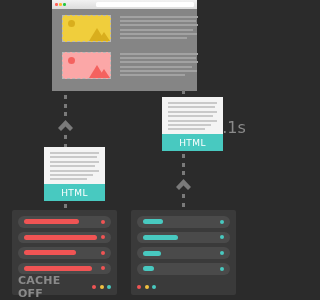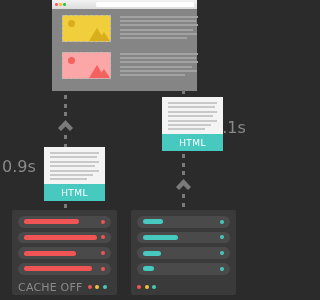--- a/index.html
+++ b/index.html
@@ -83,21 +83,21 @@
   .rack{
     height:12px;border-radius:6px;background:#4a4a4a;
     display:flex;align-items:center;padding:0 6px;box-sizing:border-box;
     justify-content:space-between;
   }
   .rbar{height:5px;border-radius:2.5px;}
   .rled{width:4px;height:4px;border-radius:50%;flex:none;}
   .srv-foot{
     display:flex;align-items:center;height:16px;margin-top:1px;gap:5px;
   }
-  .srv-label{font-size:11px;letter-spacing:.2px;}
+  .srv-label{font-size:11px;letter-spacing:.2px;font-weight:bold;}
   .leds{display:flex;gap:3.5px;align-items:center;}
   .led{width:4px;height:4px;border-radius:50%;}
 </style>
 </head>
 <body>
 
 <div class="stage">
 
   <div class="browser">
     <div class="browser-bar">
@@ -152,21 +152,20 @@
     <span class="dot"></span>
     <span class="chev">
       <svg width="17" height="13" viewBox="0 0 17 13">
           <path d="M8.5 1 L16 9 L13 12 L8.5 7.5 L4 12 L1 9 Z" fill="#7a7a7a"></path>
         </svg>
     </span>
     <span class="dot"></span>
     <span class="dot"></span>
   </div>
 
-  <div class="timing" style="left:2px;top:157px;">0.9s</div>
 
   <div class="doc" style="left:44px;top:147px;">
     <div class="paper">
       <div class="pln" style="width:100%"></div>
       <div class="pln" style="width:96%"></div>
       <div class="pln" style="width:100%"></div>
       <div class="pln" style="width:92%"></div>
       <div class="pln" style="width:100%"></div>
       <div class="pln" style="width:88%"></div>
       <div class="pln" style="width:75%"></div>

